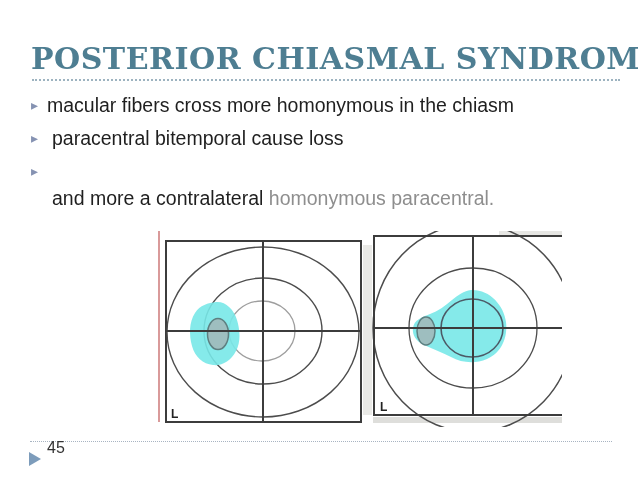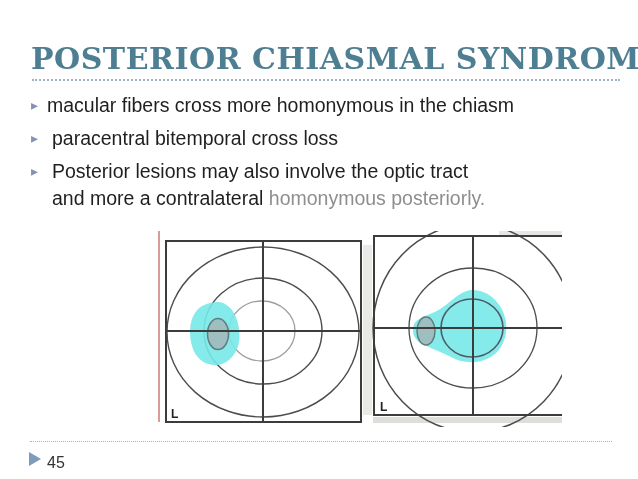--- a/index.html
+++ b/index.html
@@ -33,48 +33,48 @@
     position:absolute; left:30px; top:441px; width:582px; height:0;
     border-top:1.5px dotted #a8b4c2;
   }
   .page-triangle {
     position:absolute; left:29px; top:452px; width:0; height:0;
     border-left:12px solid #7d9cbb;
     border-top:7px solid transparent;
     border-bottom:7px solid transparent;
   }
   .page-number {
-    position:absolute; left:47px; top:453px;
+    position:absolute; left:47px; top:438px;
     font-size:16px; line-height:19px; color:#333333;
   }
   .svg-L { font-family:"Liberation Sans", sans-serif; font-weight:700;
     font-size:12px; fill:#222222; }
 </style>
 </head>
 <body>
 
 <div class="slide">
 
   <div class="title">POSTERIOR CHIASMAL SYNDROME</div>
   <div class="title-rule"></div>
 
   <div class="bullets">
     <div class="bullet">
       <span class="marker">▸</span>
       <span class="btext">macular fibers cross more homonymous in the chiasm</span>
     </div>
     <div class="bullet">
       <span class="marker">▸</span>
-      <span class="btext indent">paracentral bitemporal cross loss</span>
+      <span class="btext indent">paracentral bitemporal cause loss</span>
     </div>
     <div class="bullet">
       <span class="marker">▸</span>
       <span class="btext indent">
-        <span>Posterior lesions may also involve the optic tract</span><br>
-        <span>and more a contralateral </span><span class="gray-text">homonymous posteriorly.</span>
+        <br>
+        <span>and more a contralateral </span><span class="gray-text">homonymous paracentral.</span>
       </span>
     </div>
   </div>
 
   <div class="figure">
 
     <svg class="chart-svg" style="left:157px; top:230px;" width="206" height="196" viewBox="0 0 206 196">
       <rect x="1" y="1" width="2" height="191" fill="#d99a9a"></rect>
       <rect x="9" y="11" width="195" height="181" fill="#ffffff" stroke="#3c3c3c" stroke-width="2"></rect>
       <g stroke="#4c4c4c" stroke-width="1.4" fill="none">

